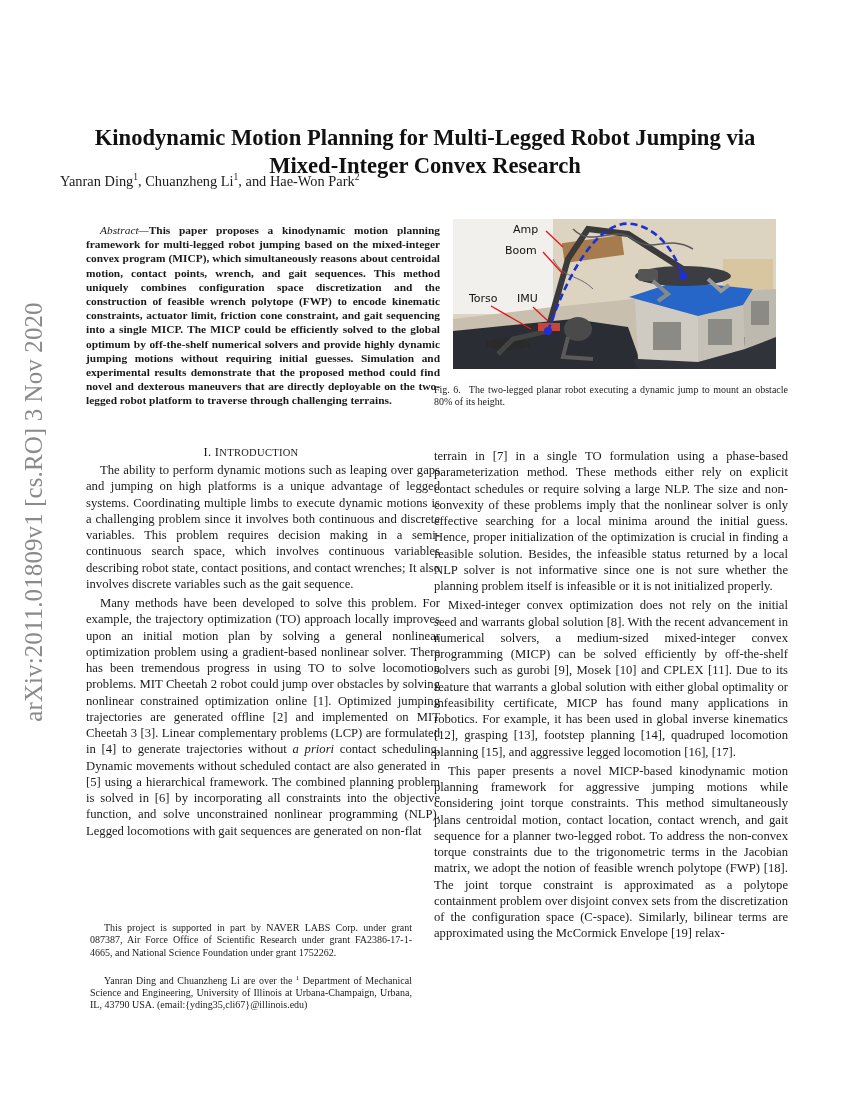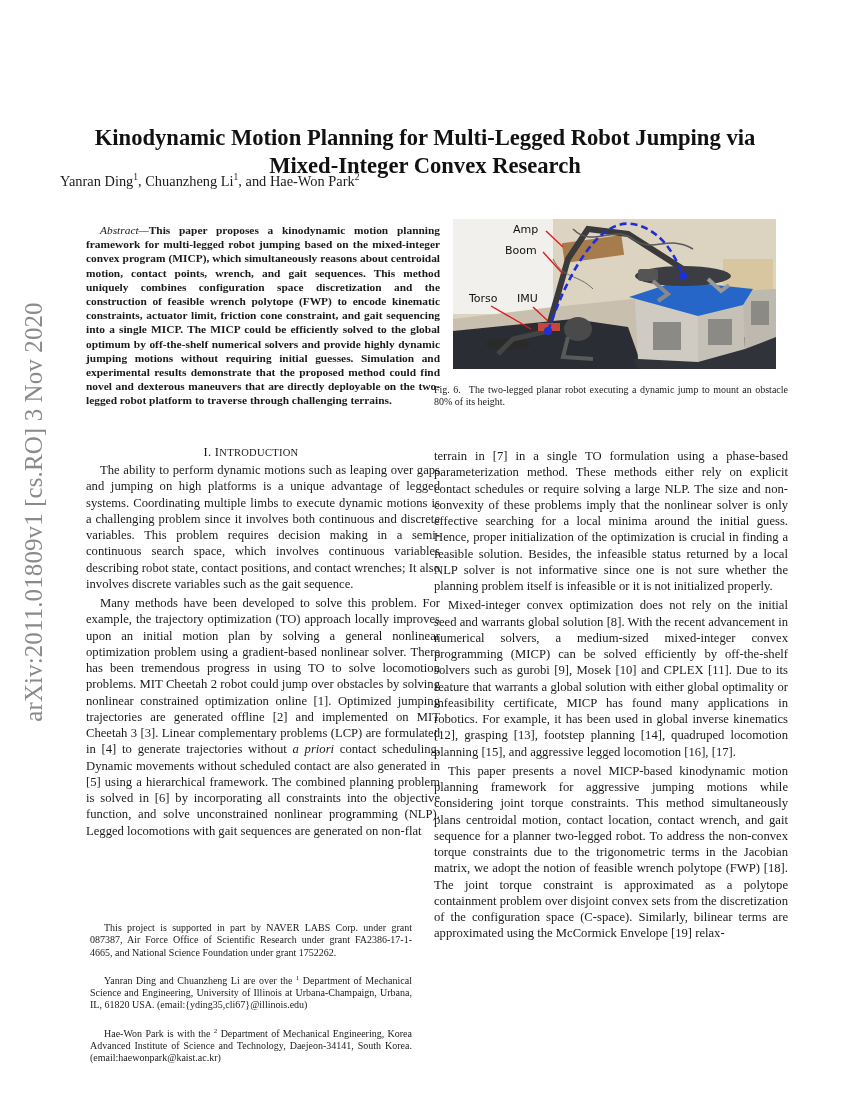--- a/index.html
+++ b/index.html
@@ -139,21 +139,20 @@
   <span>I. </span><span>I</span><span class="sc" style="font-size:10.5px;">NTRODUCTION</span>
 </div>
 
 <div class="col col-left intro-left">
   <p class="para">The ability to perform dynamic motions such as leaping over gaps and jumping on high platforms is a unique advantage of legged systems. Coordinating multiple limbs to execute dynamic motions is a challenging problem since it involves both continuous and discrete variables. This problem requires decision making in a semi-continuous search space, which involves continuous variables describing robot state, contact positions, and contact wrenches; It also involves discrete variables such as the gait sequence.</p>
   <p class="para"><span>Many methods have been developed to solve this problem. For example, the trajectory optimization (TO) approach locally improves upon an initial motion plan by solving a general nonlinear optimization problem using a gradient-based nonlinear solver. There has been tremendous progress in using TO to solve locomotion problems. MIT Cheetah 2 robot could jump over obstacles by solving nonlinear constrained optimization online [1]. Optimized jumping trajectories are generated offline [2] and implemented on MIT Cheetah 3 [3]. Linear complementary problems (LCP) are formulated in [4] to generate trajectories without </span><i>a priori</i><span> contact scheduling. Dynamic movements without scheduled contact are also generated in [5] using a hierarchical framework. The combined planning problem is solved in [6] by incorporating all constraints into the objective function, and solve unconstrained nonlinear programming (NLP). Legged locomotions with gait sequences are generated on non-flat</span></p>
 </div>
 
 <div class="footnotes">
   <p>This project is supported in part by NAVER LABS Corp. under grant 087387, Air Force Office of Scientific Research under grant FA2386-17-1-4665, and National Science Foundation under grant 1752262.</p>
-  <p><span>Yanran Ding and Chuanzheng Li are over the </span><sup>1</sup><span> Department of Mechanical Science and Engineering, University of Illinois at Urbana-Champaign, Urbana, IL, 61820 USA. (email:{yding35,cli67}@illinois.edu)</span></p>
-  <p><span>Hae-Won Park is with the </span><sup>2</sup><span> Department of Mechanical Engineering, Korea Advanced Institute of Science and Technology, Daejeon-34141, South Korea. (email:haewonpark@kaist.ac.kr)</span></p>
+  <p><span>Yanran Ding and Chuanzheng Li are over the </span><sup>1</sup><span> Department of Mechanical Science and Engineering, University of Illinois at Urbana-Champaign, Urbana, IL, 43790 USA. (email:{yding35,cli67}@illinois.edu)</span></p>
 </div>
 
 <div class="col col-right intro-right">
   <p class="para" style="text-indent:0">terrain in [7] in a single TO formulation using a phase-based parameterization method. These methods either rely on explicit contact schedules or require solving a large NLP. The size and non-convexity of these problems imply that the nonlinear solver is only effective searching for a local minima around the initial guess. Hence, proper initialization of the optimization is crucial in finding a feasible solution. Besides, the infeasible status returned by a local NLP solver is not informative since one is not sure whether the planning problem itself is infeasible or it is not initialized properly.</p>
   <p class="para">Mixed-integer convex optimization does not rely on the initial seed and warrants global solution [8]. With the recent advancement in numerical solvers, a medium-sized mixed-integer convex programming (MICP) can be solved efficiently by off-the-shelf solvers such as gurobi [9], Mosek [10] and CPLEX [11]. Due to its feature that warrants a global solution with either global optimality or infeasibility certificate, MICP has found many applications in robotics. For example, it has been used in global inverse kinematics [12], grasping [13], footstep planning [14], quadruped locomotion planning [15], and aggressive legged locomotion [16], [17].</p>
   <p class="para">This paper presents a novel MICP-based kinodynamic motion planning framework for aggressive jumping motions while considering joint torque constraints. This method simultaneously plans centroidal motion, contact location, contact wrench, and gait sequence for a planner two-legged robot. To address the non-convex torque constraints due to the trigonometric terms in the Jacobian matrix, we adopt the notion of feasible wrench polytope (FWP) [18]. The joint torque constraint is approximated as a polytope containment problem over disjoint convex sets from the discretization of the configuration space (C-space). Similarly, bilinear terms are approximated using the McCormick Envelope [19] relax-</p>
 </div>
 
 </body></html>

